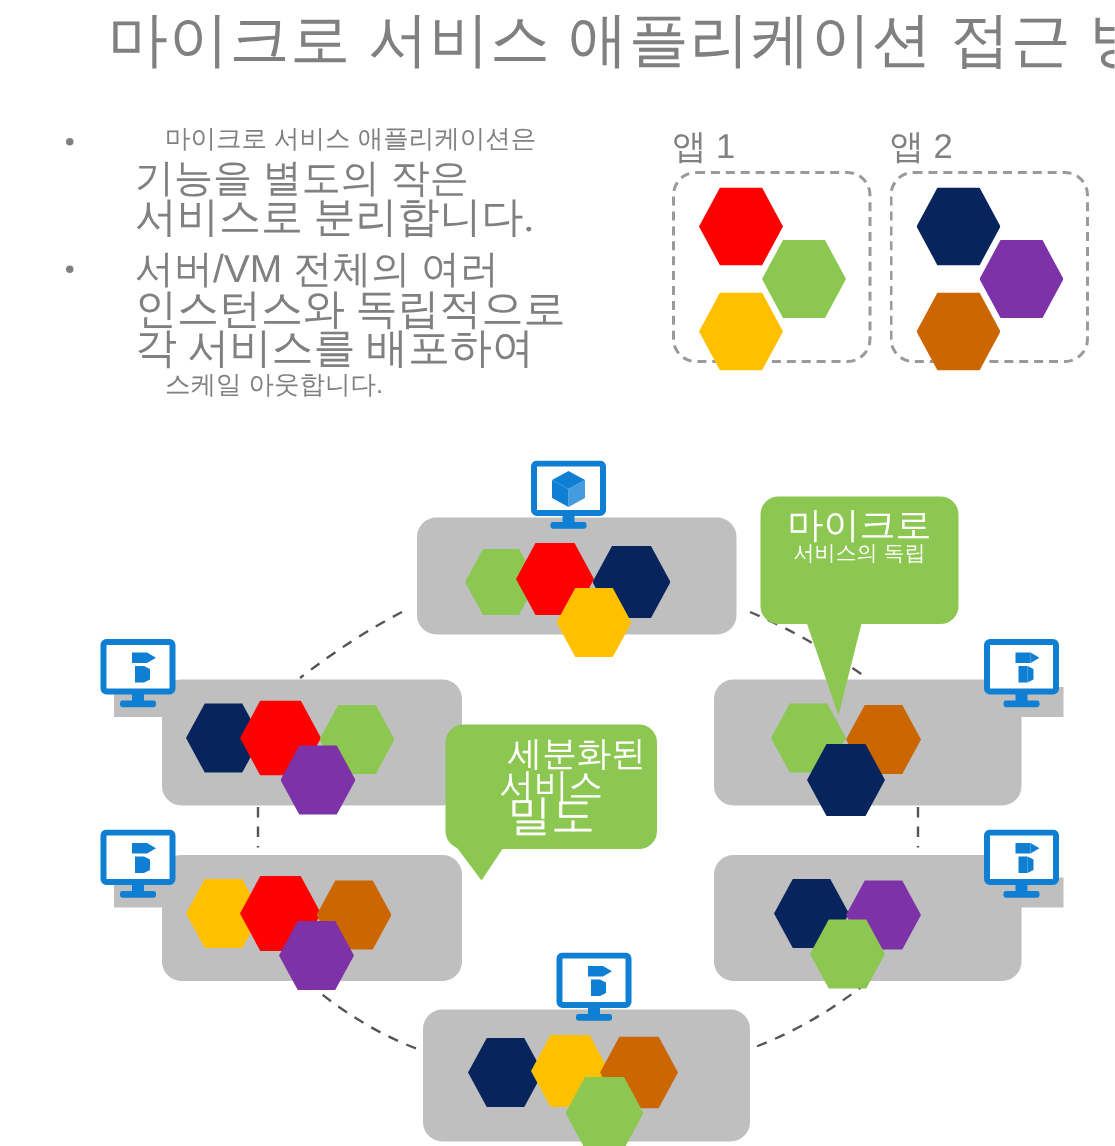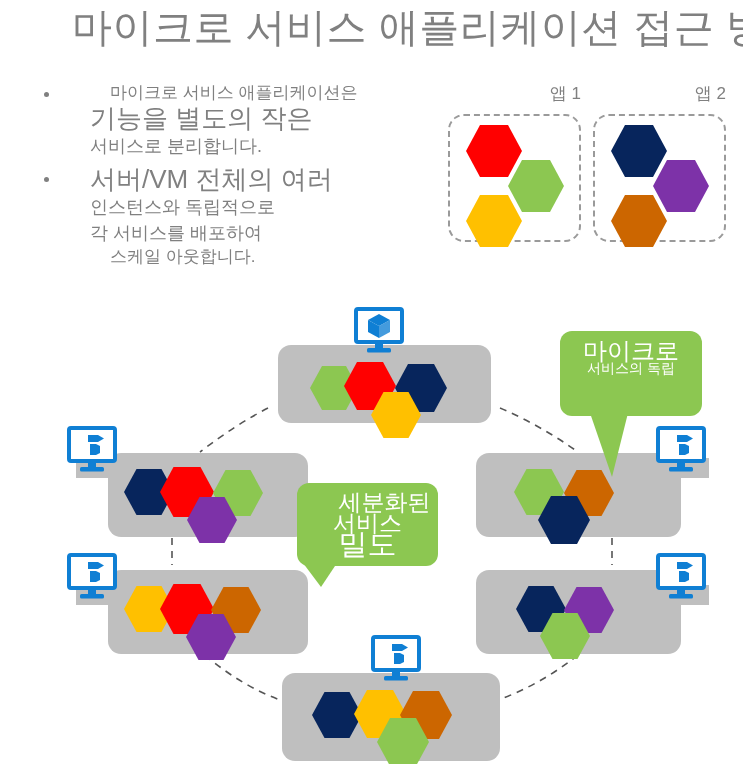--- a/index.html
+++ b/index.html
@@ -53,33 +53,33 @@
     height: 5px;
     border-radius: 50%;
     background: #808080;
   }
   .bullet-line {
     color: #808080;
     white-space: nowrap;
   }
   .t-sm { font-size: 17px; line-height: 22px; margin-left: 20px; }
   .t-lg { font-size: 26px; line-height: 29px; }
-  .t-md { font-size: 18px; line-height: 26px; }
+  .t-md { font-size: 28px; line-height: 26px; font-family: Liberation Serif, serif; }
 
   
   .app-group {
     position: absolute;
   }
   .app-label {
     position: absolute;
     top: -32px;
     left: 0;
     width: 100%;
-    text-align: right;
-    font-size: 17px;
+    text-align: left;
+    font-size: 23px;
     color: #808080;
     white-space: nowrap;
   }
   .app-box {
     position: absolute;
     left: 0; top: 0;
     width: 100%;
     height: 100%;
     border: 2px dashed #9a9a9a;
     border-radius: 16px;
@@ -321,21 +321,21 @@
       <rect x="14" y="41" width="24" height="4.5" rx="1.6" fill="#0F7FD4"></rect>
       <g fill="#0F7FD4">
         <path d="M22 9 L32 9 L32 16 L22 16 Z"></path>
         <polygon points="32,9 38,12.5 32,16"></polygon>
         <rect x="24" y="18" width="6" height="11"></rect>
         <polygon points="30,18 30,29 34,27 34,20"></polygon>
       </g>
     </svg>
   </div>
 
-  <div class="callout" id="callout-0" style="left:560px; top:331px; width:142px; height:85px;">
+  <div class="callout" id="callout-0" style="left:507px; top:331px; width:132px; height:85px;">
     <div class="callout-body" style="height:85px;"></div>
     <svg style="position:absolute; left:30px; top:82px;" width="56" height="66" viewBox="0 0 56 66">
       <polygon points="0,0 38,0 22,64" fill="#8CC751"></polygon>
     </svg>
     <div class="callout-text" id="callout-0-l0" style="font-size: 24px; top: 6px; line-height: 28px;">마이크로</div>
     <div class="callout-text" id="callout-0-l1" style="font-size: 14px; top: 26px; line-height: 23px;">서비스의 독립</div>
   </div>
 
   <div class="callout" id="callout-1" style="left:297px; top:483px; width:141px; height:83px;">
     <div class="callout-body" style="height:83px;"></div>

